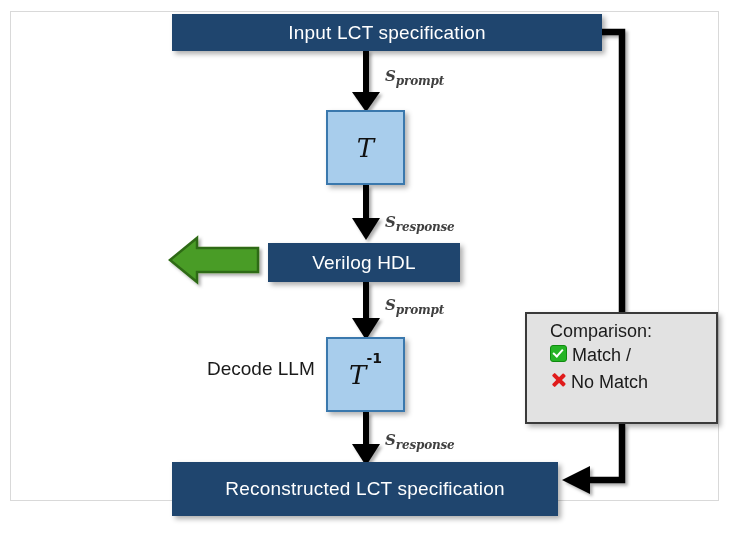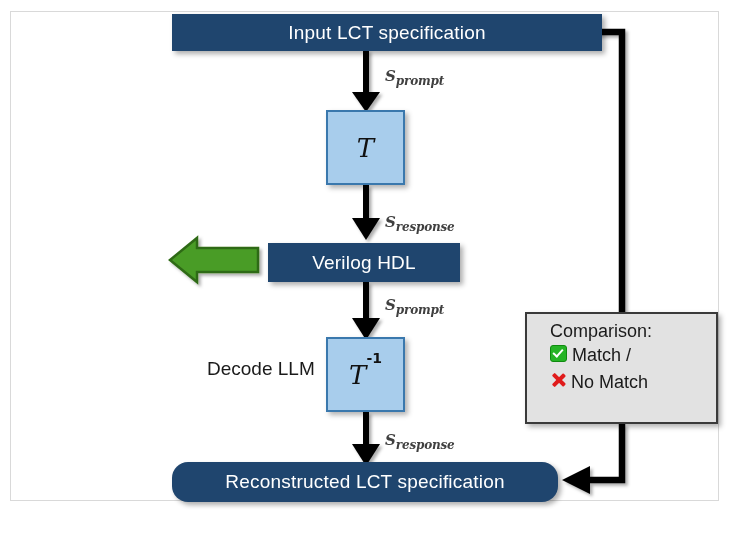--- a/index.html
+++ b/index.html
@@ -244,21 +244,21 @@
   </div>
 
   <div class="blue-box" style="left:326px; top:337px; width:79px; height:75px;">
     <span class="sym"><span>T</span><sup>-1</sup></span>
   </div>
 
   <div class="sig" style="left:385px; top:430px;">
     <span class="big">S</span><span class="sub">response</span>
   </div>
 
-  <div class="navy-box" style="left:172px; top:462px; width:386px; height:40px;border-radius:16px;">
+  <div class="navy-box" style="left:172px; top:462px; width:386px; height:54px;">
     <span>Reconstructed LCT specification</span>
   </div>
 
   <div class="compare-box">
     <div class="compare-title">Comparison:</div>
     <div class="compare-row">
       <span class="icon-check"></span>
       <span>Match /</span>
     </div>
     <div class="compare-row">

